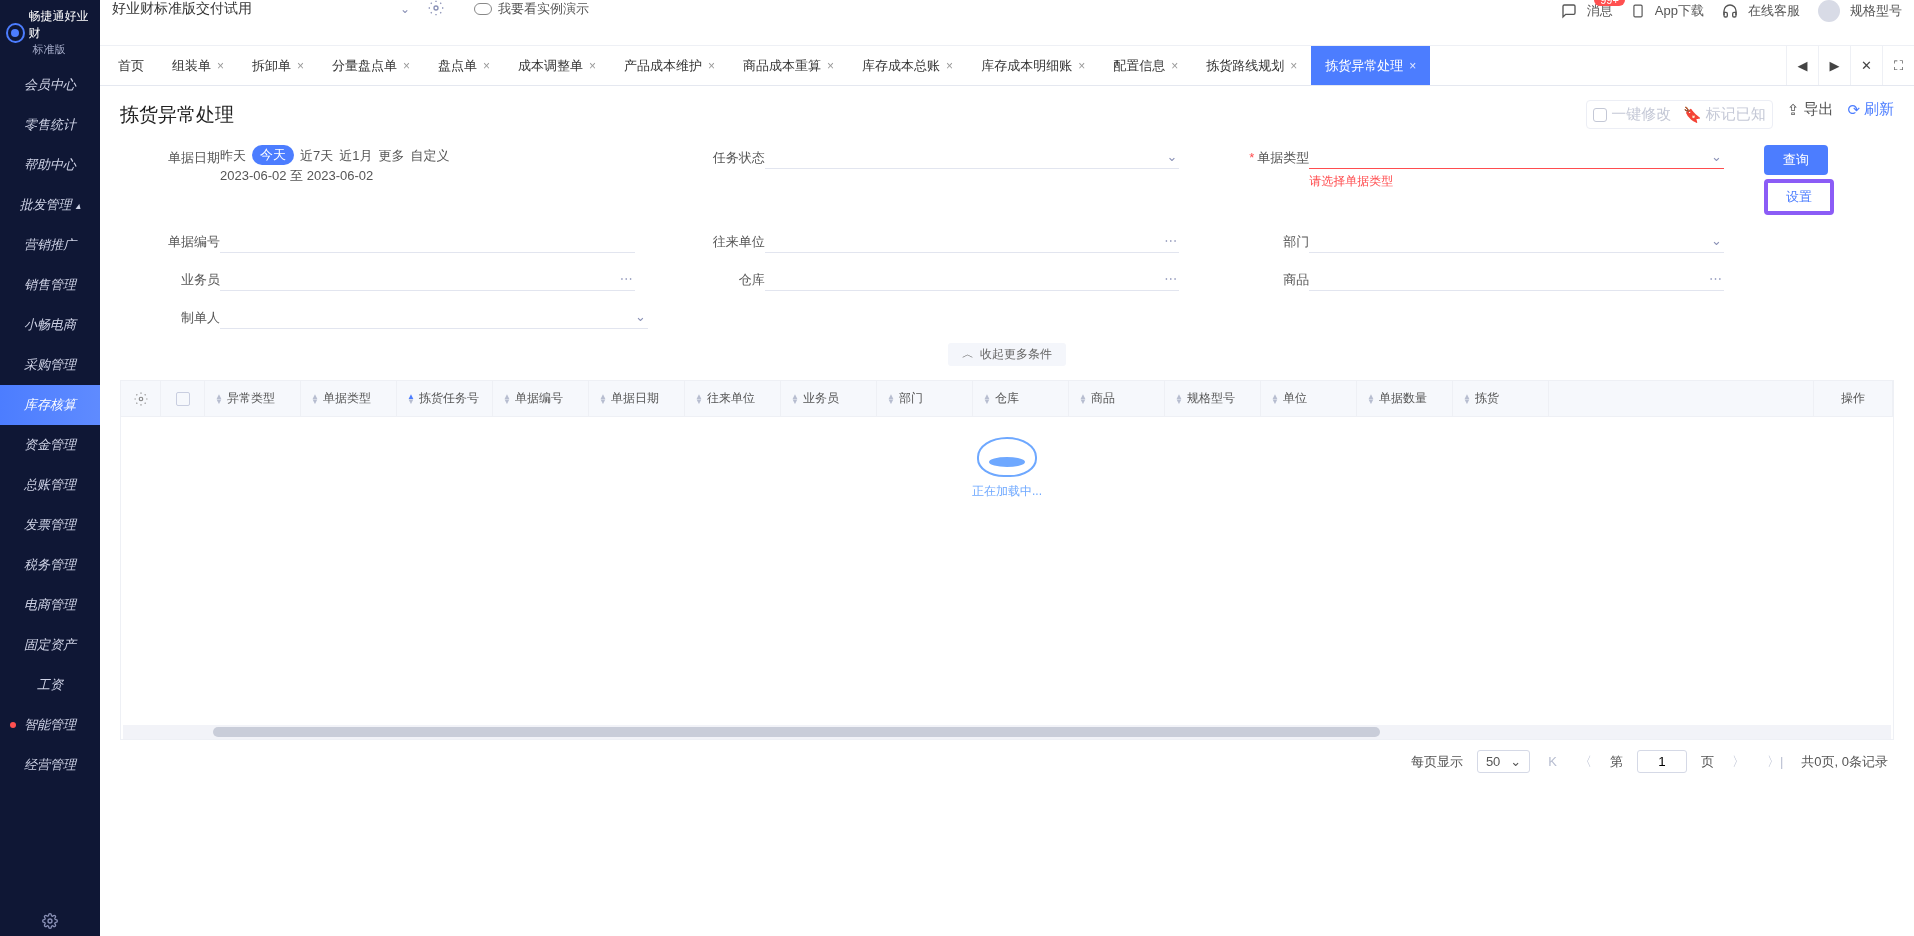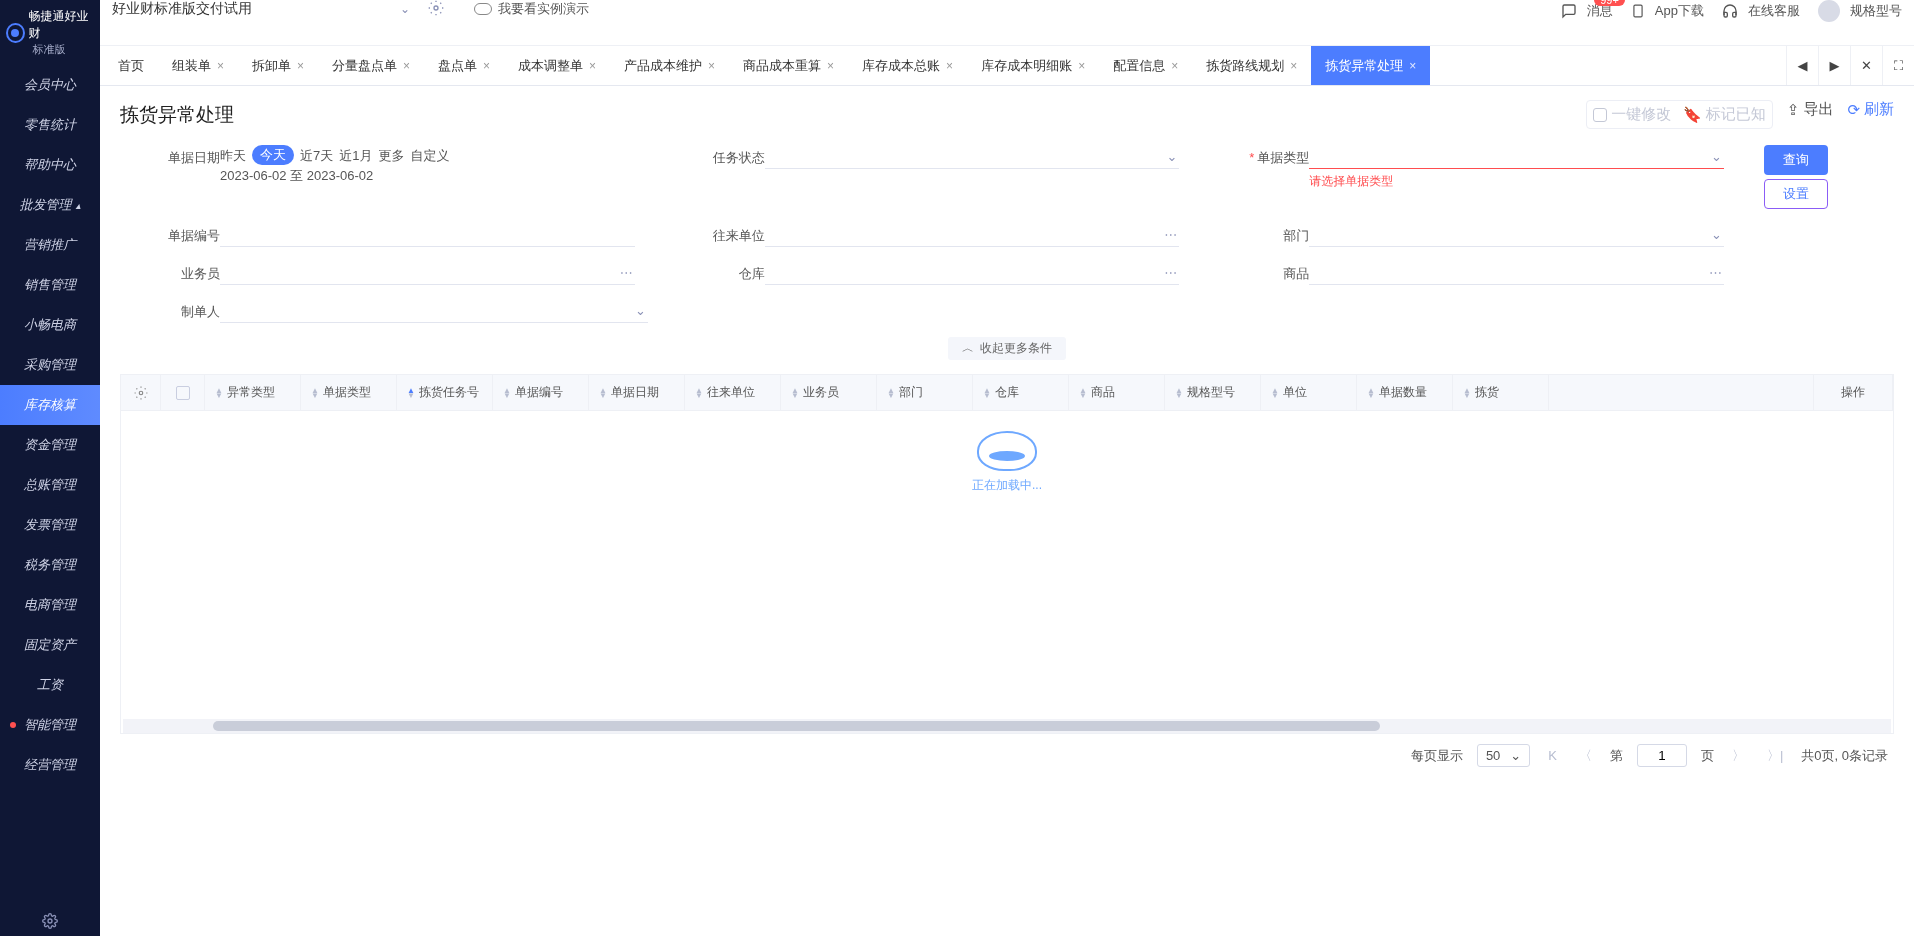--- a/index.html
+++ b/index.html
@@ -62,21 +62,21 @@
 .f-input { width:100%; border:none; border-bottom:1px solid #e2e5ef; padding:4px 24px 4px 2px; font-size:13px; background:transparent; color:#333;}
 .f-input.error { border-bottom-color:#ff4d4f;}
 .f-suffix { position:absolute; right:2px; top:4px; color:#8a91b6; font-size:13px; cursor:pointer;}
 .f-hint { color:#ff4d4f; font-size:12px; margin-top:4px;}
 .date-quick { display:flex; gap:6px; align-items:flex-end; flex-wrap:wrap; color:#555;}
 .date-quick span { cursor:pointer; font-size:13px;}
 .date-quick .sel { background:#4c7dff; color:#fff; border-radius:10px; padding:1px 8px;}
 .date-range { color:#555; font-size:13px; margin-top:2px;}
 .btn { display:inline-flex; align-items:center; justify-content:center; border-radius:4px; padding:5px 18px; font-size:13px; cursor:pointer; border:1px solid transparent;}
 .btn-primary { background:#4c7dff; color:#fff;}
-.btn-ghost { border:1px solid #8b5cf6; color:#4c7dff; background:#fff;}
+.btn-ghost { border:4px solid #8b5cf6; color:#4c7dff; background:#fff;}
 
 .collapse-bar { display:flex; justify-content:center; margin:4px 0 8px 0;}
 .collapse-btn { background:#f4f6fb; color:#666; font-size:12px; padding:3px 14px; border-radius:3px; cursor:pointer; display:flex; align-items:center; gap:6px;}
 
 
 .table-wrap { margin:0 20px; border:1px solid #eef0f5; position:relative; height:360px; display:flex; flex-direction:column;}
 .thead { display:flex; background:#f6f8fc; border-bottom:1px solid #eef0f5; height:36px; align-items:stretch;}
 .th { display:flex; align-items:center; padding:0 10px; font-size:12px; color:#555; border-right:1px solid #eef0f5; gap:4px; flex:0 0 auto;}
 .th .sort { display:flex;flex-direction:column; line-height:5px; font-size:8px; color:#b7bdd0;}
 .th .sort.asc .up{color:#4c7dff;}

